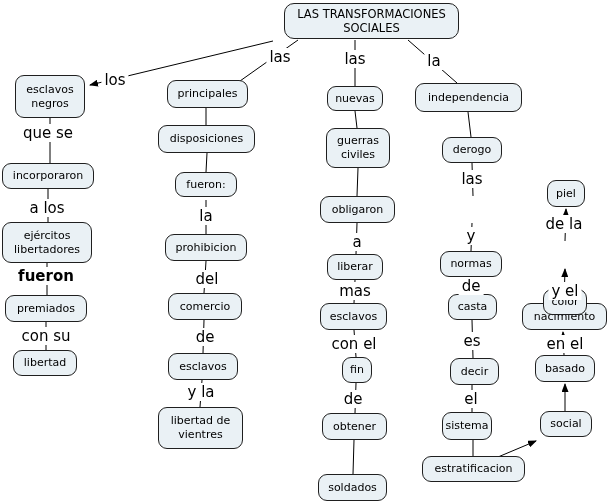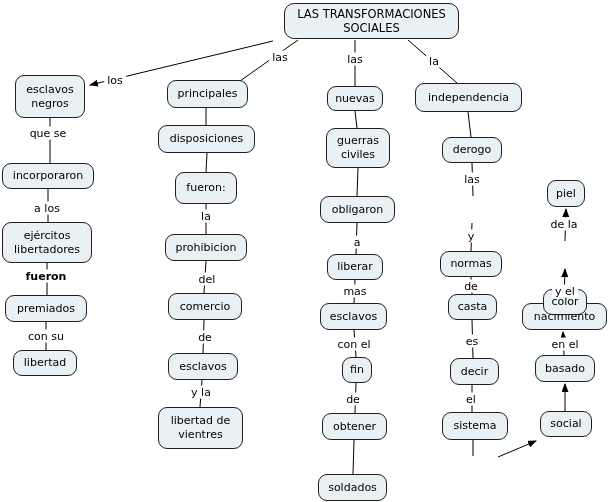--- a/index.html
+++ b/index.html
@@ -37,21 +37,21 @@
   }
   .node.title-node {
     border-radius: 10px;
     font-size: 11.5px;
   }
   .phrase {
     position: absolute;
     transform: translate(-50%, -50%);
     background: var(--bg, #ffffff);
     padding: 0 3px;
-    font-size: 11px;
+    font-size: 15px;
     color: var(--text, #000000);
     white-space: nowrap;
   }
 </style>
 </head>
 <body>
 
 <div id="cmap-canvas">
   <svg id="edge-layer" viewBox="0 0 608 502" xmlns="http://www.w3.org/2000/svg">
     <defs>
@@ -96,39 +96,40 @@
     </g>
   </svg>
 <div class="node title-node" style="left: 268px; top: 3px; width: 175px; height: 36px; margin-left: 16px;">LAS TRANSFORMACIONES SOCIALES</div>
     <div class="node" style="left: 15px; top: 75px; width: 70px; height: 43px;">esclavos negros</div>
     <div class="node" style="left: 2px; top: 222px; width: 90px; height: 41px;">ejércitos libertadores</div>
     <div class="node" style="left: 2px; top: 163px; width: 92px; height: 26px;">incorporaron</div>
     <div class="node" style="left: 5px; top: 295px; width: 82px; height: 27px;">premiados</div>
     <div class="node" style="left: 13px; top: 350px; width: 64px; height: 26px;">libertad</div>
     <div class="node" style="left: 167px; top: 80px; width: 81px; height: 28px;">principales</div>
     <div class="node" style="left: 158px; top: 125px; width: 97px; height: 28px;">disposiciones</div>
-    <div class="node" style="left: 175px; top: 172px; width: 62px; height: 32px;">fueron:</div>
+    <div class="node" style="left: 175px; top: 172px; width: 62px; height: 25px;">fueron:</div>
     <div class="node" style="left: 165px; top: 234px; width: 82px; height: 27px;">prohibicion</div>
     <div class="node" style="left: 168px; top: 293px; width: 74px; height: 27px;">comercio</div>
     <div class="node" style="left: 168px; top: 353px; width: 70px; height: 27px;">esclavos</div>
     <div class="node" style="left: 158px; top: 407px; width: 85px; height: 42px;">libertad de vientres</div>
     <div class="node" style="left: 327px; top: 86px; width: 56px; height: 25px;">nuevas</div>
     <div class="node" style="left: 326px; top: 128px; width: 64px; height: 40px;">guerras civiles</div>
     <div class="node" style="left: 320px; top: 196px; width: 75px; height: 27px;">obligaron</div>
     <div class="node" style="left: 327px; top: 254px; width: 56px; height: 26px;">liberar</div>
     <div class="node" style="left: 320px; top: 303px; width: 67px; height: 27px;">esclavos</div>
     <div class="node" style="left: 342px; top: 357px; width: 30px; height: 26px;">fin</div>
     <div class="node" style="left: 322px; top: 413px; width: 65px; height: 27px; text-align: right;">obtener</div>
     <div class="node" style="left: 318px; top: 474px; width: 69px; height: 27px;">soldados</div>
     <div class="node" style="left: 415px; top: 83px; width: 107px; height: 29px;">independencia</div>
     <div class="node" style="left: 442px; top: 137px; width: 60px; height: 26px;">derogo</div>
     <div class="node" style="left: 440px; top: 251px; width: 62px; height: 26px;">normas</div>
     <div class="node" style="left: 448px; top: 294px; width: 49px; height: 26px;">casta</div>
     <div class="node" style="left: 450px; top: 358px; width: 49px; height: 27px;">decir</div>
-    <div class="node" style="left: 442px; top: 412px; width: 66px; height: 28px;">sistema</div>
+    <div class="node" style="left: 442px; top: 412px; width: 50px; height: 28px;">sistema</div>
+    <div class="node" style="left: 422px; top: 456px; width: 103px; height: 26px;">estratificacion</div>
     <div class="node" style="left: 540px; top: 411px; width: 52px; height: 26px;">social</div>
     <div class="node" style="left: 535px; top: 355px; width: 60px; height: 27px;">basado</div>
     <div class="node" style="left: 522px; top: 303px; width: 85px; height: 27px;">nacimiento</div>
     <div class="node" style="left: 543px; top: 241px; width: 44px; height: 26px; margin-top: 48px;">color</div>
     <div class="node" style="left: 547px; top: 180px; width: 38px; height: 27px;">piel</div>
     <span class="phrase" style="left: 115px; top: 80px;">los</span>
     <span class="phrase" style="left: 280px; top: 57px;">las</span>
     <span class="phrase" style="left: 355px; top: 59px;">las</span>
     <span class="phrase" style="left: 434px; top: 61px;">la</span>
     <span class="phrase" style="left: 48px; top: 133px;">que se</span>

